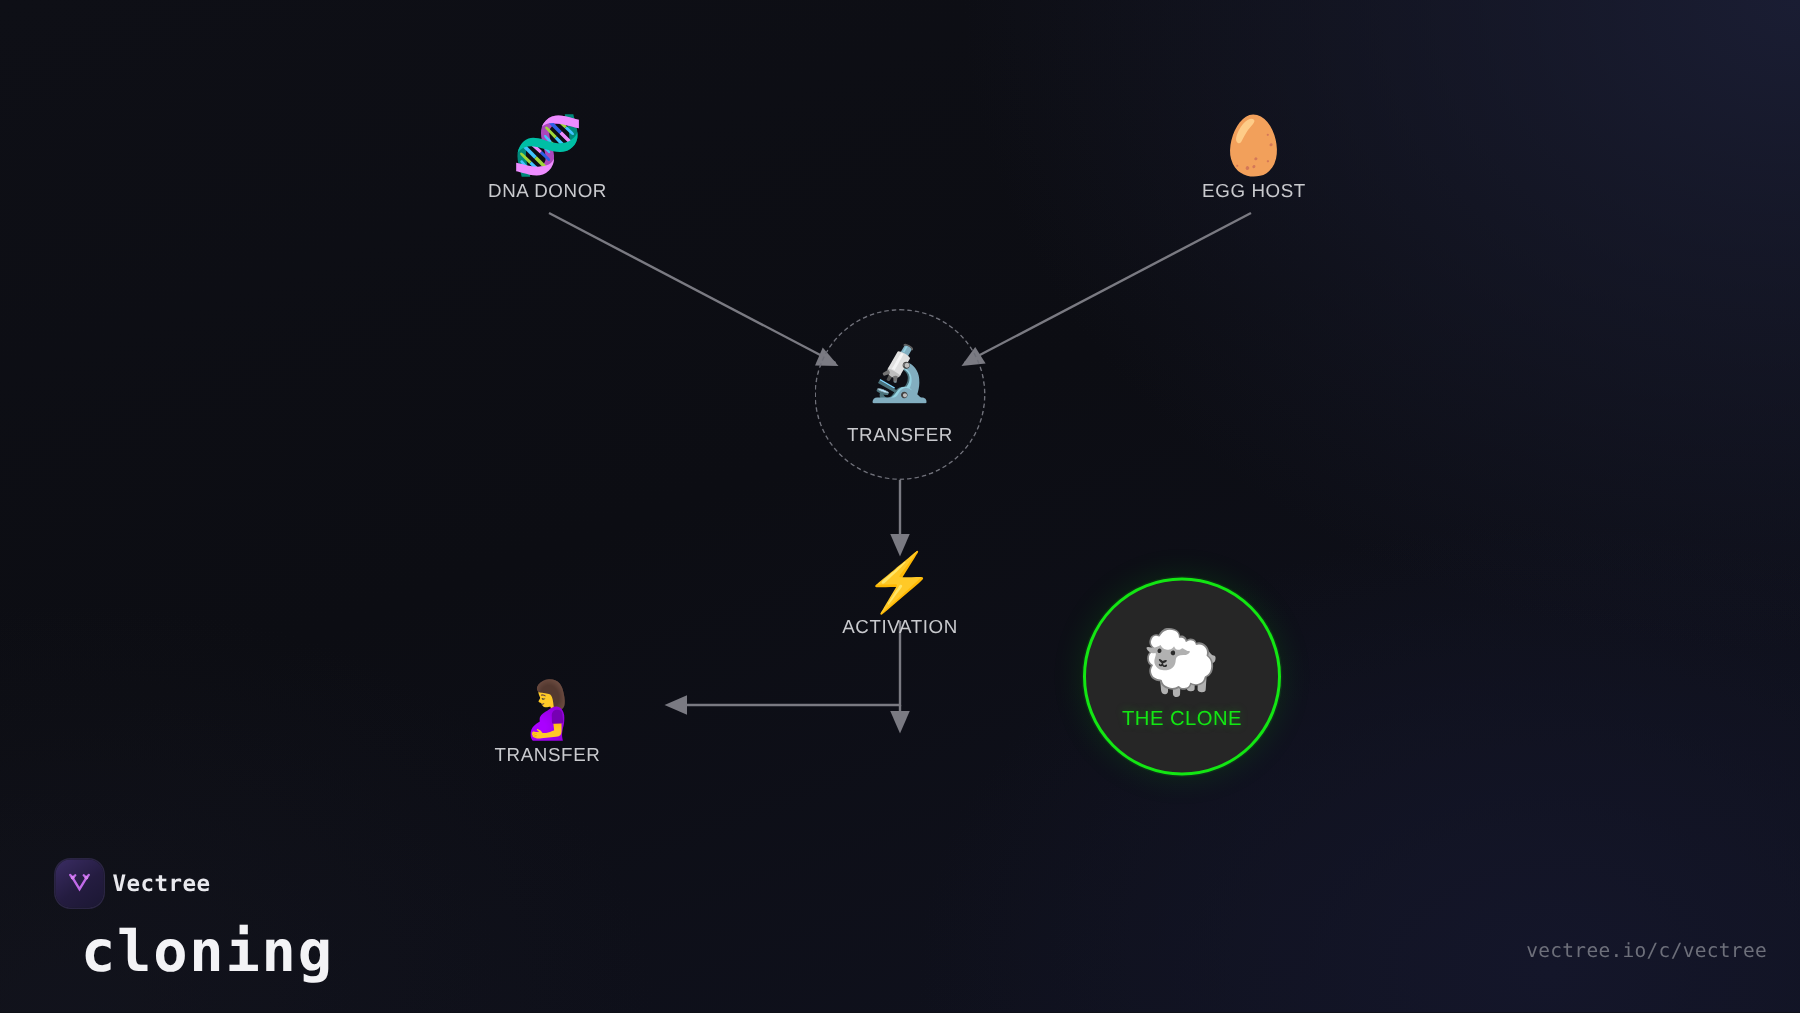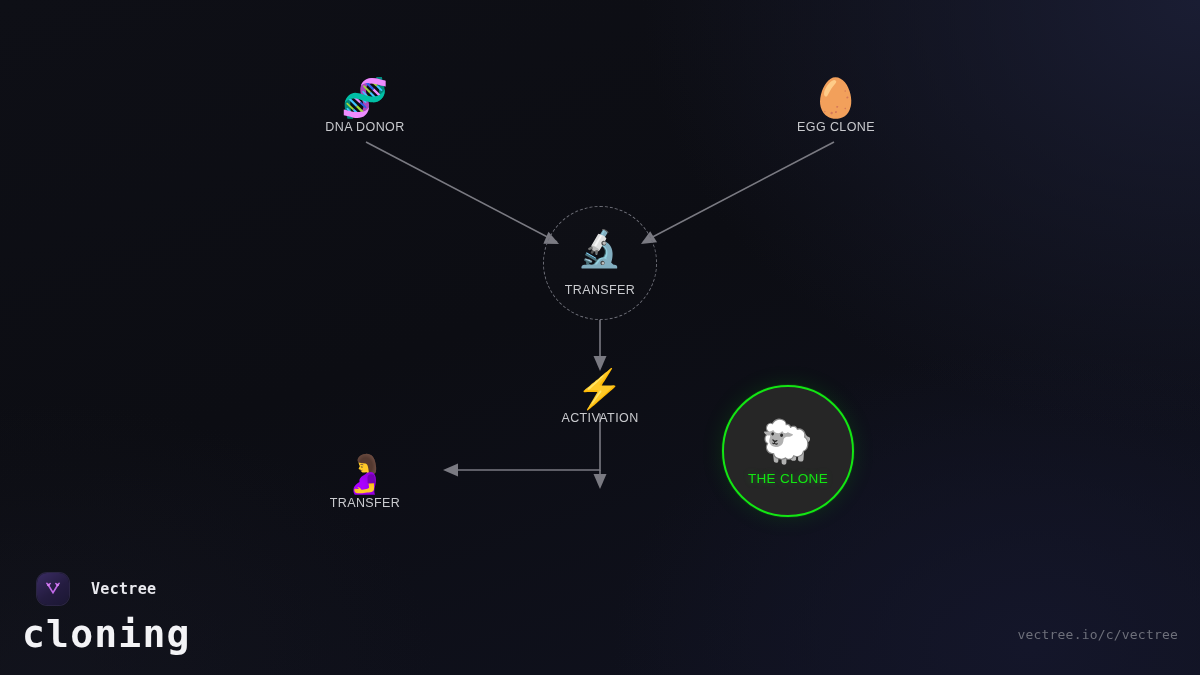--- a/index.html
+++ b/index.html
@@ -110,21 +110,21 @@
     position: absolute;
     left: 22px;
     bottom: 22px;
     display: flex;
     flex-direction: column;
     gap: 10px;
   }
   .brand-row {
     display: flex;
     align-items: center;
-    gap: 22px;
+    gap: 6px;
     padding-left: 15px;
   }
   .brand-logo {
     width: 32px;
     height: 32px;
     border-radius: 10px;
     background: linear-gradient(145deg, #3a2c63 0%, #241c40 55%, #1b1733 100%);
     display: flex;
     align-items: center;
     justify-content: center;
@@ -137,20 +137,21 @@
     color: #e9e9ee;
     letter-spacing: 0.3px;
   }
   .brand-title {
     font-family: "DejaVu Sans Mono", monospace;
     font-size: 38px;
     font-weight: bold;
     color: #f3f3f6;
     letter-spacing: 1.2px;
     line-height: 1;
+    margin-left: 32px;
   }
   #url {
     position: absolute;
     right: 22px;
     bottom: 33px;
     font-family: "DejaVu Sans Mono", monospace;
     font-size: 13px;
     color: #6d6f7a;
     letter-spacing: 0.2px;
   }
@@ -182,21 +183,21 @@
     </g>
   </svg>
 
   <div class="node node-plain" style="left:365px; top:105px;">
     <span class="emoji">🧬</span>
     <span class="node-label">DNA DONOR</span>
   </div>
 
   <div class="node node-plain" style="left:836px; top:105px;">
     <span class="emoji">🥚</span>
-    <span class="node-label">EGG CLONE</span>
+    <span class="node-label">EGG HOST</span>
   </div>
 
   <div class="node" style="left:600px; top:263px;">
     <div class="node-circle dashed">
       <span class="emoji">🔬</span>
       <span class="node-label">TRANSFER</span>
     </div>
   </div>
 
   <div class="node node-plain" style="left:600px; top:396px;">

